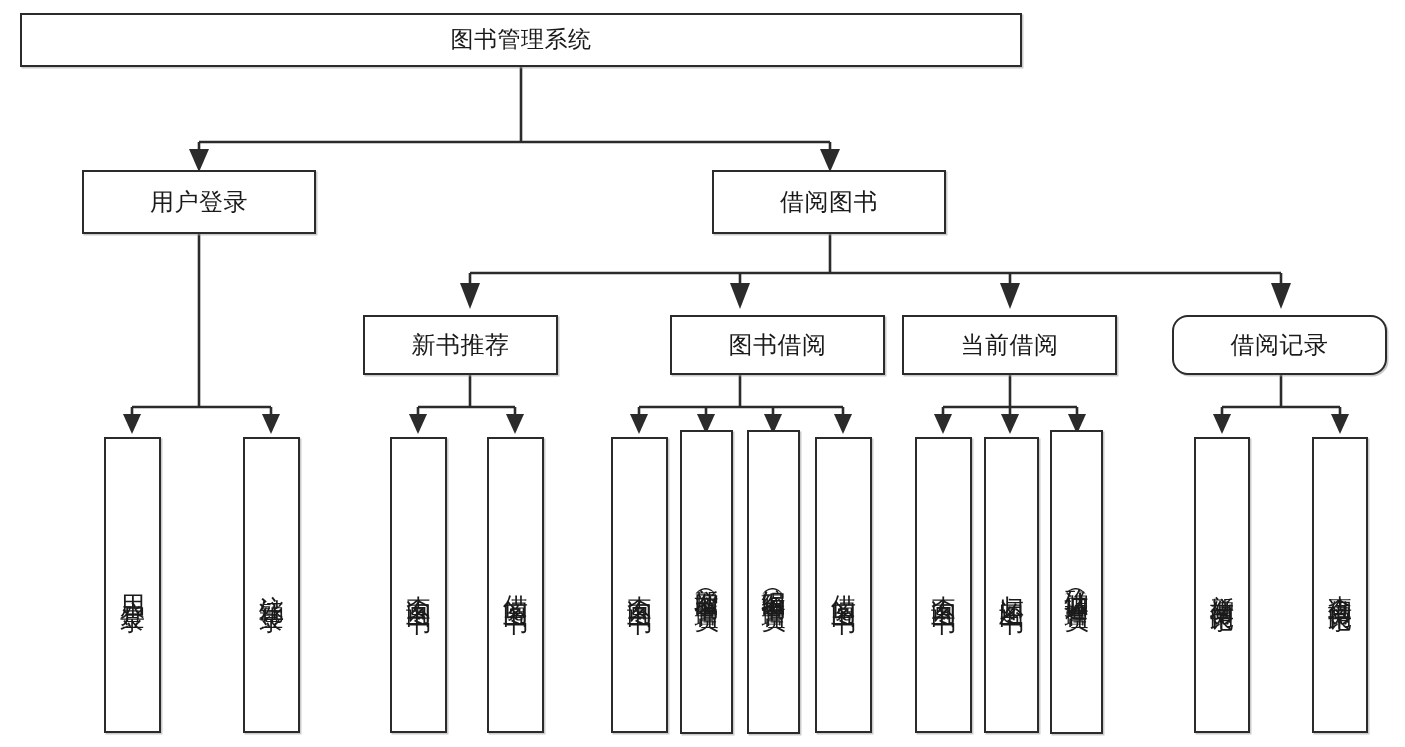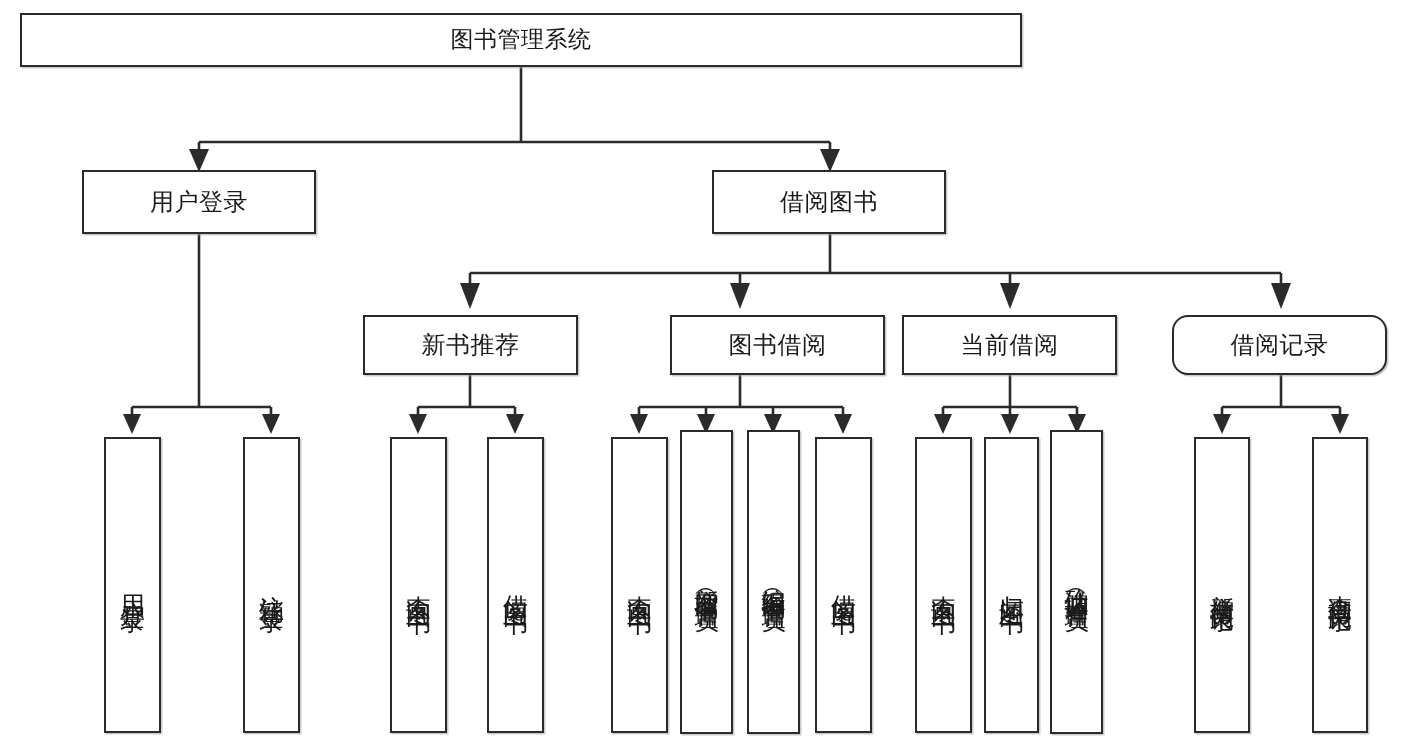--- a/index.html
+++ b/index.html
@@ -156,21 +156,21 @@
     <span class="label">图书管理系统</span>
   </div>
 
   <div class="node horiz" style="left:82px; top:170px; width:234px; height:64px;">
     <span class="label">用户登录</span>
   </div>
   <div class="node horiz" style="left:712px; top:170px; width:234px; height:64px;">
     <span class="label">借阅图书</span>
   </div>
 
-  <div class="node horiz" style="left:363px; top:315px; width:215px; height:60px;">
+  <div class="node horiz" style="left:363px; top:315px; width:195px; height:60px;">
     <span class="label">新书推荐</span>
   </div>
   <div class="node horiz" style="left:670px; top:315px; width:215px; height:60px;">
     <span class="label">图书借阅</span>
   </div>
   <div class="node horiz" style="left:902px; top:315px; width:215px; height:60px;">
     <span class="label">当前借阅</span>
   </div>
   <div class="node horiz" style="left:1172px; top:315px; width:215px; height:60px;border-radius:16px;">
     <span class="label">借阅记录</span>

